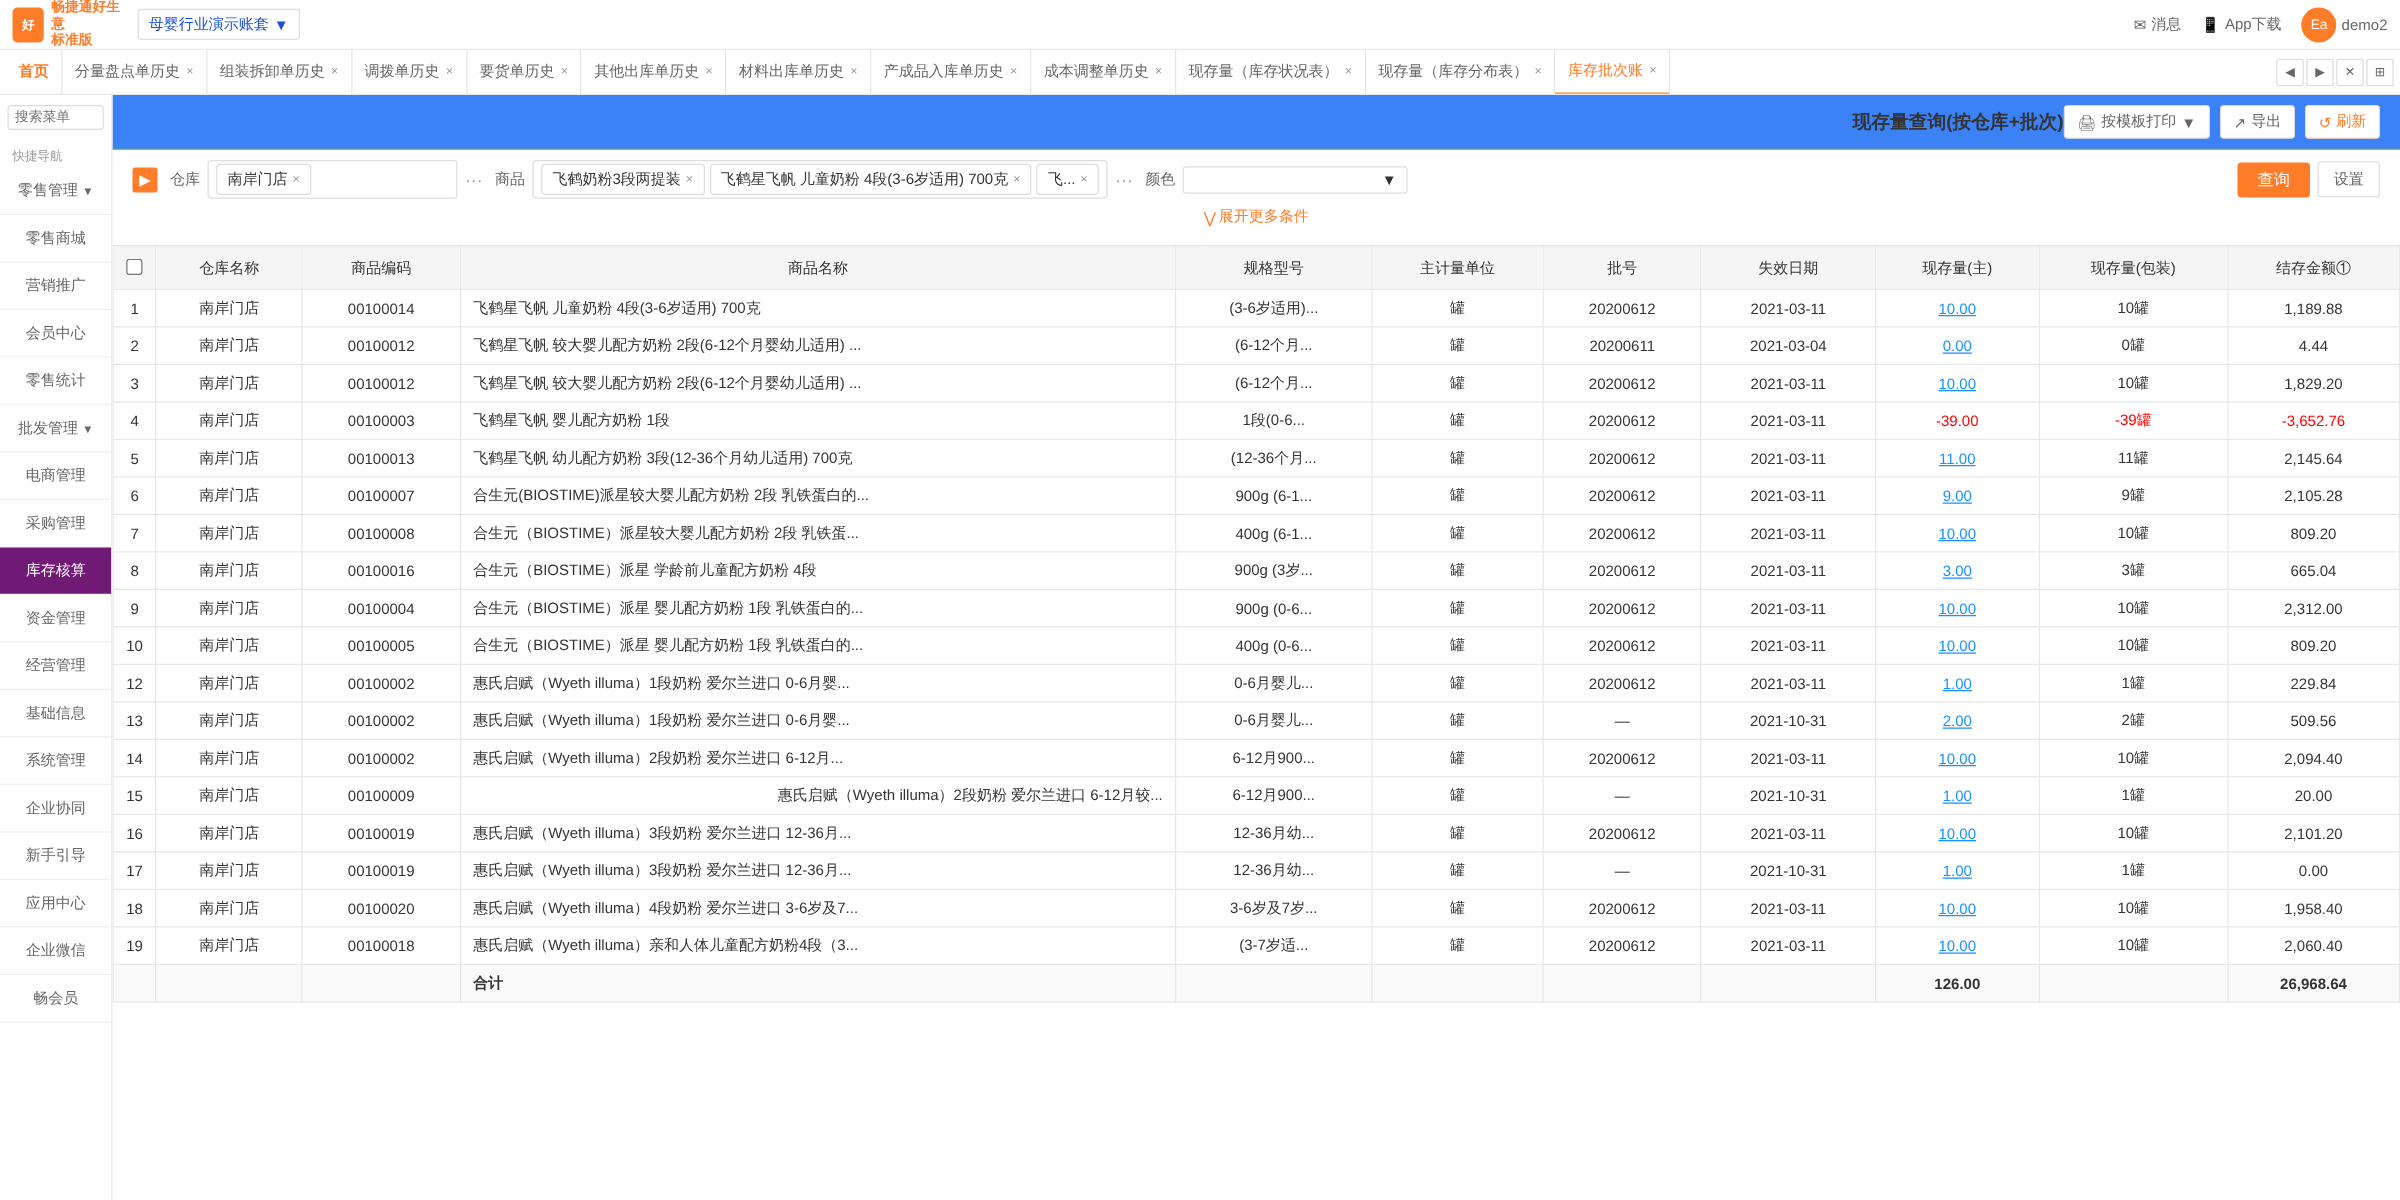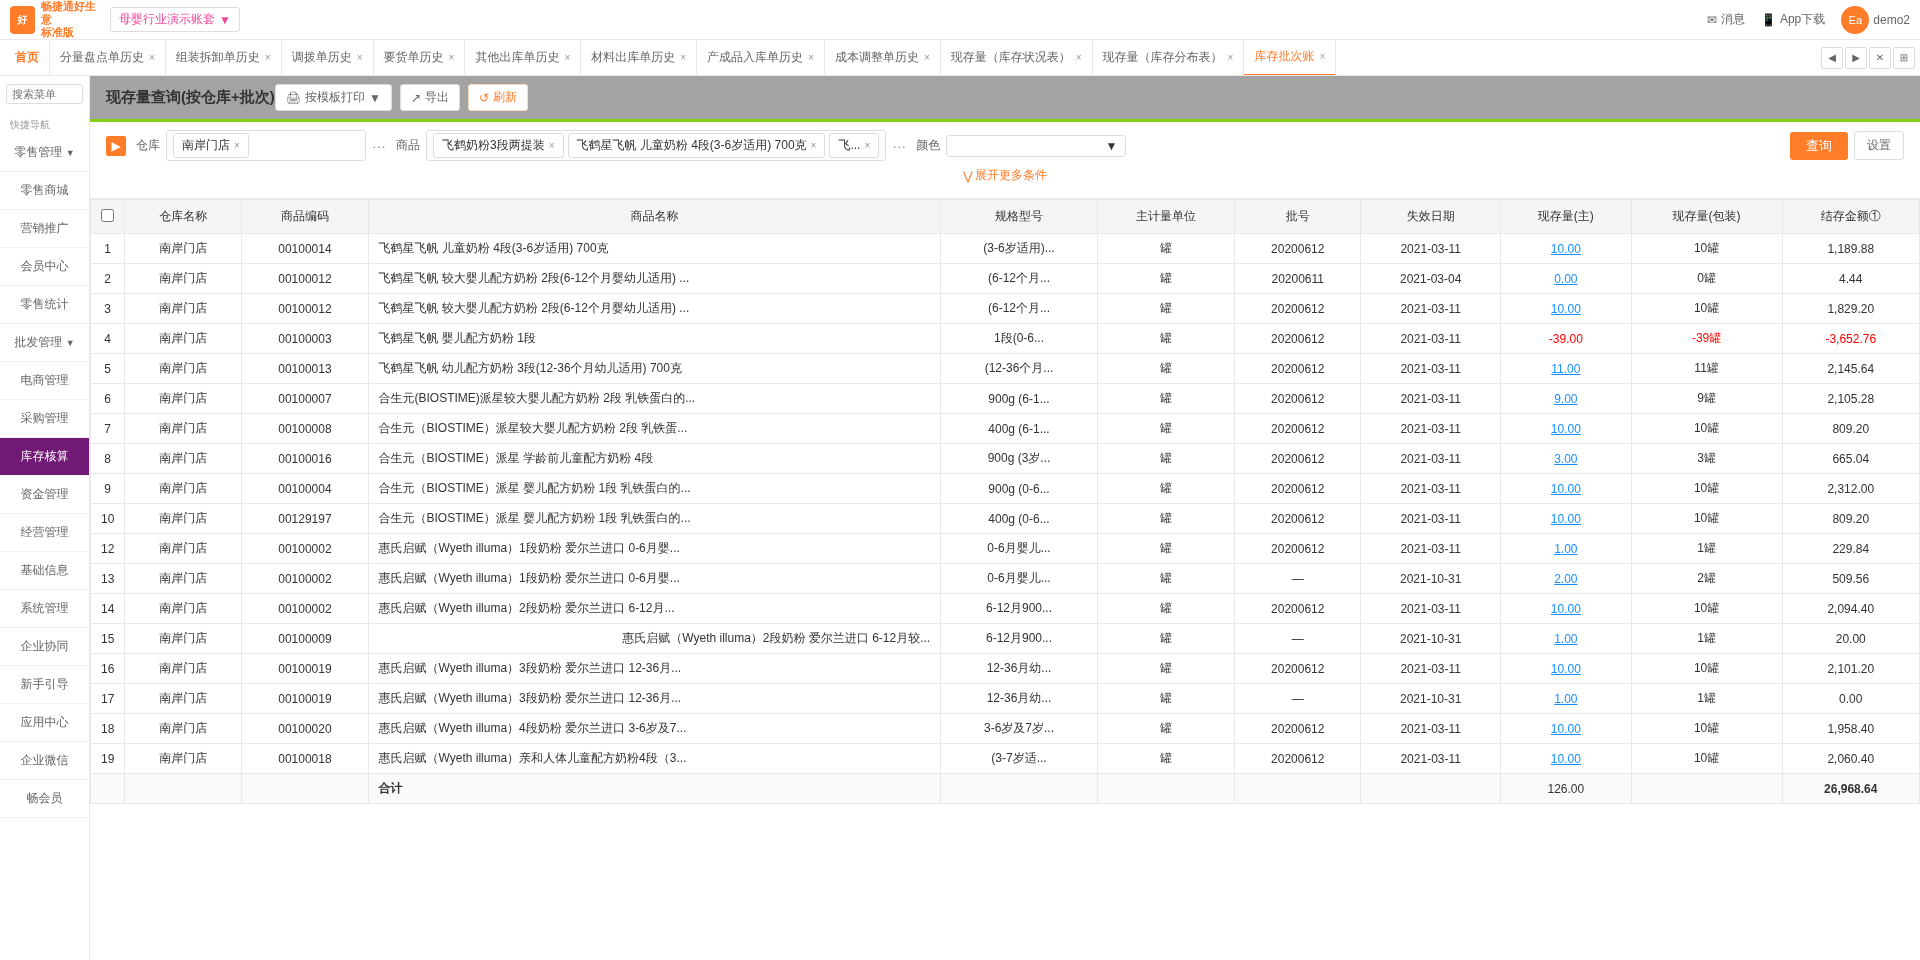--- a/index.html
+++ b/index.html
@@ -3,21 +3,21 @@
   <meta charset="utf-8">
   <style>
     * { box-sizing: border-box; margin: 0; padding: 0; }
     body { font-family: "Microsoft YaHei", Arial, sans-serif; font-size: 12px; background: #f5f5f5; color: #333; overflow: hidden; }
 
     
     .top-bar { background: #fff; height: 40px; display: flex; align-items: center; border-bottom: 1px solid #e8e8e8; padding: 0 10px; gap: 10px; }
     .logo-area { display: flex; align-items: center; gap: 6px; width: 90px; }
     .logo-icon { width: 28px; height: 28px; background: #ff7c29; border-radius: 4px; display: flex; align-items: center; justify-content: center; color: white; font-size: 10px; font-weight: bold; }
     .logo-text { font-size: 11px; color: #ff7c29; font-weight: bold; line-height: 1.2; }
-    .dropdown-area { display: flex; align-items: center; gap: 4px; color: #ec4899; font-size: 12px; cursor: pointer; border: 1px solid #ddd; padding: 3px 8px; border-radius: 3px; }
+    .dropdown-area { display: flex; align-items: center; gap: 4px; color: #1d4ed8; font-size: 12px; cursor: pointer; border: 1px solid #ddd; padding: 3px 8px; border-radius: 3px; }
     .top-right { margin-left: auto; display: flex; align-items: center; gap: 16px; }
     .top-right-item { display: flex; align-items: center; gap: 4px; color: #666; cursor: pointer; font-size: 12px; }
     .avatar { width: 28px; height: 28px; background: #ff7c29; border-radius: 50%; display: flex; align-items: center; justify-content: center; color: white; font-size: 11px; }
 
     
     .nav-tabs { background: #fff; height: 36px; display: flex; align-items: center; border-bottom: 1px solid #e8e8e8; overflow-x: auto; overflow-y: hidden; padding: 0 5px; gap: 0; }
     .nav-tab { display: flex; align-items: center; padding: 0 10px; height: 36px; white-space: nowrap; cursor: pointer; font-size: 12px; color: #666; border-right: 1px solid #e8e8e8; gap: 5px; flex-shrink: 0; }
     .nav-tab.home { color: #ff7c29; font-weight: bold; }
     .nav-tab.active { color: #ff7c29; border-bottom: 2px solid #ff7c29; }
     .nav-tab .close-x { color: #999; font-size: 10px; cursor: pointer; }
@@ -29,21 +29,21 @@
 
     
     .sidebar { width: 90px; background: #fff; border-right: 1px solid #e8e8e8; display: flex; flex-direction: column; overflow-y: auto; }
     .sidebar-item { padding: 10px 5px; text-align: center; cursor: pointer; color: #666; font-size: 12px; border-bottom: 1px solid #f0f0f0; }
     .sidebar-item.active { background: #701a75; color: white; }
 
     
     .content-area { flex: 1; display: flex; flex-direction: column; overflow: hidden; }
 
     
-    .page-header { background: #a3a3a3; padding: 8px 16px; border-bottom: 3px solid #84cc16; display: flex; align-items: center; justify-content: flex-start; }
+    .page-header { background: #3b82f6; padding: 8px 16px; border-bottom: 1px solid #84cc16; display: flex; align-items: center; justify-content: flex-end; }
     .page-title { font-size: 15px; font-weight: bold; color: #333; }
     .header-actions { display: flex; align-items: center; gap: 8px; }
     .btn-print { display: flex; align-items: center; gap: 4px; border: 1px solid #ddd; padding: 4px 10px; border-radius: 3px; cursor: pointer; color: #666; font-size: 12px; background: #fff; }
     .btn-export { display: flex; align-items: center; gap: 4px; border: 1px solid #ddd; padding: 4px 10px; border-radius: 3px; cursor: pointer; color: #666; font-size: 12px; background: #fff; }
     .btn-refresh { display: flex; align-items: center; gap: 4px; padding: 4px 10px; border-radius: 3px; cursor: pointer; color: #ff7c29; font-size: 12px; background: #fff; border: 1px solid #ffd9bb; }
 
     
     .filter-area { background: #fff; padding: 8px 16px; border-bottom: 1px solid #e8e8e8; }
     .filter-row { display: flex; align-items: center; gap: 10px; flex-wrap: wrap; }
     .filter-item { display: flex; align-items: center; gap: 6px; }
@@ -375,21 +375,21 @@
       <td>罐</td>
       <td>20200612</td>
       <td>2021-03-11</td>
       <td class="text-link">10.00</td>
       <td class="">10罐</td>
       <td class="">2,312.00</td>
     </tr>
               <tr>
       <td>10</td>
       <td>南岸门店</td>
-      <td>00129197</td>
+      <td>00100005</td>
       <td style="text-align:left;">合生元（BIOSTIME）派星 婴儿配方奶粉 1段 乳铁蛋白的...</td>
       <td>400g (0-6...</td>
       <td>罐</td>
       <td>20200612</td>
       <td>2021-03-11</td>
       <td class="text-link">10.00</td>
       <td class="">10罐</td>
       <td class="">809.20</td>
     </tr>
               <tr>
@@ -498,21 +498,21 @@
     </tr>
               <tr>
     <td></td>
     <td></td>
     <td></td>
     <td style="text-align:left; font-weight:bold;">合计</td>
     <td></td>
     <td></td>
     <td></td>
     <td></td>
-    <td style="font-weight:normal;">126.00</td>
+    <td style="font-weight:bold;">126.00</td>
     <td></td>
     <td style="font-weight:bold;">26,968.64</td>
   </tr>
             </tbody>
         </table>
       </div>
     </div>
 
   </div>
 </div>

